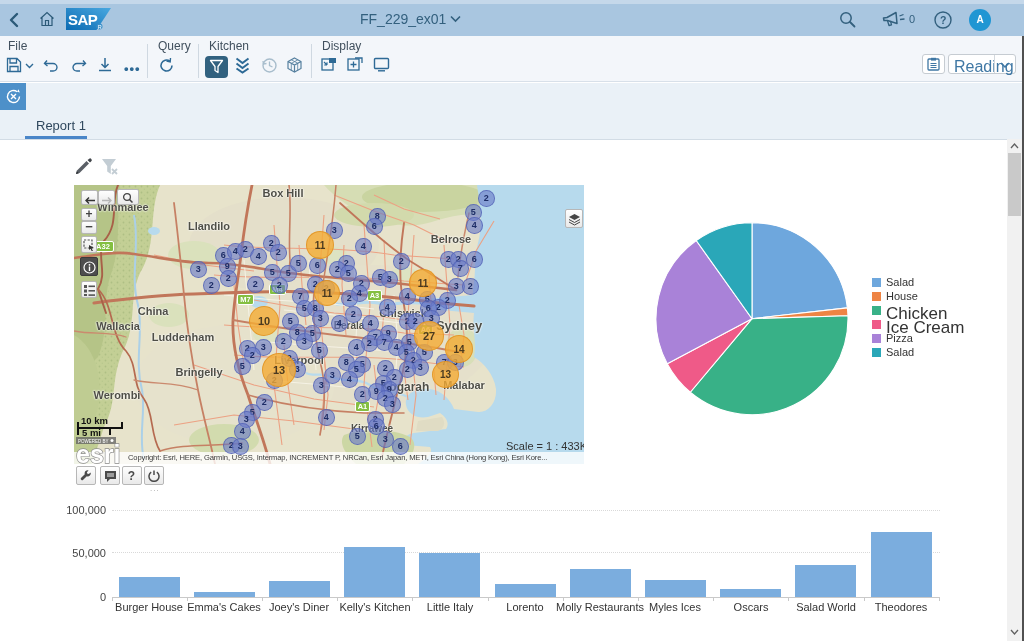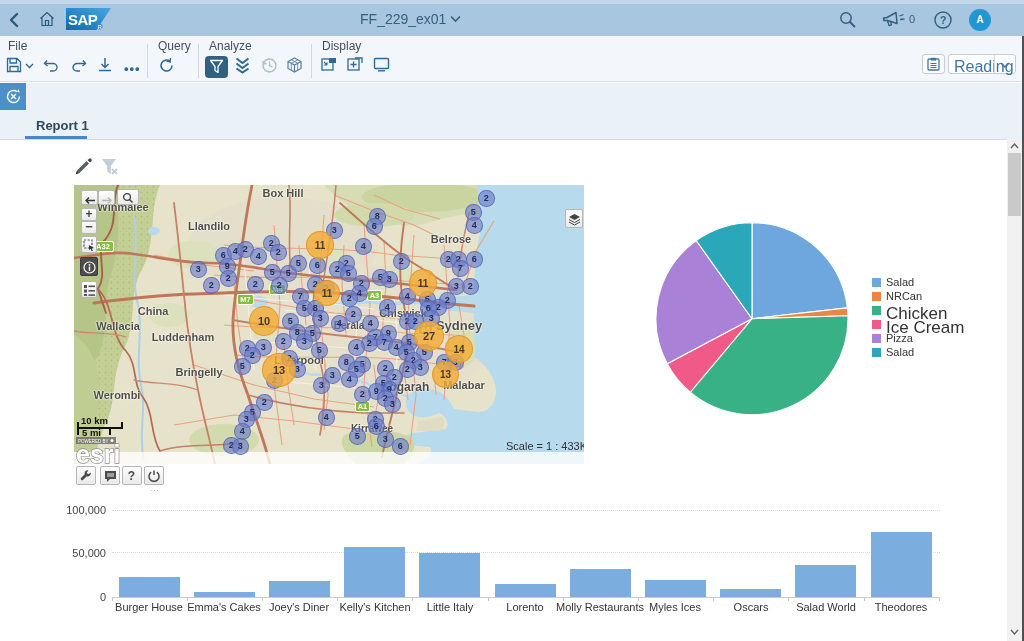--- a/index.html
+++ b/index.html
@@ -8,21 +8,21 @@
 #shell{position:absolute;left:0;top:0;width:1024px;height:36px;background:#a9c6e0}
 #shelltop{position:absolute;left:0;top:0;width:1024px;height:4px;background:#c5d8ea}
 
 #toolbar{position:absolute;left:0;top:36px;width:1024px;height:46px;background:#f3f6fa;border-bottom:1px solid #d8e0e9}
 .tlabel{position:absolute;top:39px;font-size:12px;color:#41505e}
 .sep{position:absolute;top:44px;width:1px;height:34px;background:#cfd8e1}
 .ticon{position:absolute;top:57px}
 
 #tabstrip{position:absolute;left:0;top:83px;width:1024px;height:57px;background:#eaf1f7;border-bottom:1px solid #d2dce5}
 #bluebox{position:absolute;left:0;top:83px;width:26px;height:27px;background:#4d90c9}
-#rep{position:absolute;left:36px;top:118px;font-size:13px;font-weight:700;color:#30485e}
+#rep{position:absolute;left:36px;top:118px;font-size:13px;font-weight:400;color:#30485e}
 #repline{position:absolute;left:25px;top:136px;width:62px;height:3px;background:#4a86c8}
 
 #map{position:absolute;left:74px;top:185px;width:510px;height:279px;overflow:hidden;background:#e9e5d3}
 .mb{position:absolute;width:16.5px;height:16.5px;border-radius:50%;background:rgba(104,121,200,.62);border:1px solid rgba(80,96,180,.72);color:#1d2d66;font-size:9px;font-weight:700;display:flex;align-items:center;justify-content:center}
 .mo{position:absolute;border-radius:50%;background:rgba(244,171,53,.8);border:1px solid rgba(226,148,34,.85);color:#4a3a20;font-weight:700;display:flex;align-items:center;justify-content:center}
 .ml{position:absolute;width:90px;text-align:center;color:#4e4e46;font-weight:700;text-shadow:0 0 2px #fff,0 0 2px #fff;white-space:nowrap}
 .sh{position:absolute;height:11px;background:#84bf41;border:1px solid #fff;border-radius:2px;color:#fff;font-size:7.5px;font-weight:700;text-align:center;line-height:9px}
 .mapbtn{position:absolute;background:linear-gradient(#fefefe,#e9e9e9);border:1px solid #b7b7b7;border-radius:2px;color:#444;text-align:center}
 
 #sbar{position:absolute;left:1007px;top:139px;width:15px;height:502px;background:#f1f1f1}
@@ -95,21 +95,21 @@
       <line x1="2" y1="13.5" x2="14" y2="13.5" stroke="#2e6a96" stroke-width="1.5"></line>
     </svg>
 <div class="abs" style="left:124px;top:61px;font-size:13px;letter-spacing:1px;color:#2e6a96;font-weight:700">•••</div>
 <div class="sep" style="left:147px"></div>
 <div class="tlabel" style="left:158px">Query</div>
 <svg class="ticon" style="left:158px" width="17" height="17" viewBox="0 0 17 17">
       <path d="M14,8.5 a5.5,5.5 0 1 1 -2.2,-4.4" fill="none" stroke="#2e6a96" stroke-width="1.6"></path>
       <path d="M12.5,1 L12.2,4.8 L8.5,4" fill="none" stroke="#2e6a96" stroke-width="1.4"></path>
     </svg>
 <div class="sep" style="left:198px"></div>
-<div class="tlabel" style="left:209px">Analyze</div>
+<div class="tlabel" style="left:209px">Kitchen</div>
 <div class="abs" style="left:205px;top:56px;width:23px;height:22px;background:#31617f;border-radius:4px"></div>
 <svg class="ticon" style="left:209px;top:59px" width="15" height="15" viewBox="0 0 15 15">
       <path d="M1.5,1.5 H13.5 L9,7.5 V13.5 L6,11.5 V7.5 Z" fill="none" stroke="#fff" stroke-width="1.3" stroke-linejoin="round"></path>
     </svg>
 <svg class="ticon" style="left:235px" width="15" height="17" viewBox="0 0 15 17">
       <path d="M1.5,1.5 L7.5,6 L13.5,1.5 M1.5,6.5 L7.5,11 L13.5,6.5 M1.5,11.5 L7.5,15.5 L13.5,11.5" fill="none" stroke="#2d6a96" stroke-width="2"></path>
     </svg>
 <svg class="ticon" style="left:261px" width="17" height="17" viewBox="0 0 17 17">
       <circle cx="8.5" cy="8.5" r="6.5" fill="none" stroke="#a8bdcc" stroke-width="1.4"></circle>
       <path d="M8.5,4.5 V8.5 L11.5,10" fill="none" stroke="#a8bdcc" stroke-width="1.3"></path>
@@ -273,20 +273,21 @@
 <path d="M24,104 C40,120 36,150 52,166 C64,180 58,200 70,214 C80,228 76,250 86,266" stroke="#b56a50" stroke-width="1.7"></path>
 <path d="M86,266 C110,258 140,262 168,258" stroke="#c68064" stroke-width="1.4"></path>
 <path d="M60,195 C80,200 100,196 124,205" stroke="#cb8a6e" stroke-width="1.3"></path>
 <path d="M0,146 C20,150 34,146 52,152" stroke="#cb8a6e" stroke-width="1.3"></path>
 <path d="M262,0 C260,25 256,55 252,80 L248,105" stroke="#c68064" stroke-width="1.5"></path>
 </g>
 
 <text x="432" y="265" font-size="11" fill="#333" font-family="Liberation Sans,sans-serif">Scale = 1 : 433K</text>
 </svg>
 <div style="position:absolute;left:0px;top:266.5px;width:510px;height:12.5px;background:rgba(255,255,255,.78)"></div>
+<div style="position:absolute;left:54px;top:268px;width:456px;font-size:7.6px;letter-spacing:-0.15px;color:#3a3a3a;white-space:nowrap">Copyright: Esri, HERE, Garmin, USGS, Intermap, INCREMENT P, NRCan, Esri Japan, METI, Esri China (Hong Kong), Esri Kore...</div>
 <svg style="position:absolute;left:2px;top:252px;z-index:5" width="60" height="27" viewBox="0 0 60 27">
  <rect x="0" y="0" width="40" height="7" fill="rgba(100,100,100,.78)"></rect>
  <text x="2" y="5.5" font-size="4.5" fill="#fff" font-family="Liberation Sans,sans-serif">POWERED BY</text>
  <circle cx="36" cy="3.5" r="1.5" fill="#fff"></circle>
  <text x="0" y="26" font-size="25" font-weight="bold" fill="#fff" stroke="#8a8a8a" stroke-width="1.3" paint-order="stroke" font-family="Liberation Sans,sans-serif">esri</text>
 </svg>
 <div style="position:absolute;left:3px;top:233px;width:50px;height:20px">
  <div style="position:absolute;left:4px;top:-3px;font-size:9.5px;font-weight:bold;color:#111">10 km</div>
  <div style="position:absolute;left:0;top:4px;width:2px;height:7px;background:#111"></div>
  <div style="position:absolute;left:44px;top:4px;width:2px;height:7px;background:#111"></div>
@@ -492,21 +493,21 @@
       <path d="M104.0,104.7 L104.00,8.70 A96,96 0 0 1 199.38,93.83 Z" fill="#6ea7dd" stroke="#fff" stroke-width="1.1" stroke-linejoin="round"></path>
       <path d="M104.0,104.7 L199.38,93.83 A96,96 0 0 1 199.95,101.68 Z" fill="#ee8444" stroke="#fff" stroke-width="1.1" stroke-linejoin="round"></path>
       <path d="M104.0,104.7 L199.95,101.68 A96,96 0 0 1 42.29,178.24 Z" fill="#38b187" stroke="#fff" stroke-width="1.1" stroke-linejoin="round"></path>
       <path d="M104.0,104.7 L42.29,178.24 A96,96 0 0 1 19.24,149.77 Z" fill="#ef5a88" stroke="#fff" stroke-width="1.1" stroke-linejoin="round"></path>
       <path d="M104.0,104.7 L19.24,149.77 A96,96 0 0 1 48.25,26.54 Z" fill="#a982d8" stroke="#fff" stroke-width="1.1" stroke-linejoin="round"></path>
       <path d="M104.0,104.7 L48.25,26.54 A96,96 0 0 1 104.00,8.70 Z" fill="#2aa7b8" stroke="#fff" stroke-width="1.1" stroke-linejoin="round"></path>
     </svg>
 <div style="position:absolute;left:872px;top:278px;width:9px;height:9px;background:#6ea7dd"></div>
     <div style="position:absolute;left:886px;top:276px;font-size:11px;color:#333;white-space:nowrap">Salad</div>
 <div style="position:absolute;left:872px;top:292px;width:9px;height:9px;background:#ee8444"></div>
-    <div style="position:absolute;left:886px;top:290px;font-size:11px;color:#333;white-space:nowrap">NRCan</div>
+    <div style="position:absolute;left:886px;top:290px;font-size:11px;color:#333;white-space:nowrap">House</div>
 <div style="position:absolute;left:872px;top:306px;width:9px;height:9px;background:#38b187"></div>
     <div style="position:absolute;left:886px;top:304px;font-size:17px;color:#333;white-space:nowrap">Chicken</div>
 <div style="position:absolute;left:872px;top:320px;width:9px;height:9px;background:#ef5a88"></div>
     <div style="position:absolute;left:886px;top:318px;font-size:17px;color:#333;white-space:nowrap">Ice Cream</div>
 <div style="position:absolute;left:872px;top:334px;width:9px;height:9px;background:#a982d8"></div>
     <div style="position:absolute;left:886px;top:332px;font-size:11px;color:#333;white-space:nowrap">Pizza</div>
 <div style="position:absolute;left:872px;top:348px;width:9px;height:9px;background:#2aa7b8"></div>
     <div style="position:absolute;left:886px;top:346px;font-size:11px;color:#333;white-space:nowrap">Salad</div>
 
 <div class="gridline" style="left:112px;top:510px;width:828px"></div>

